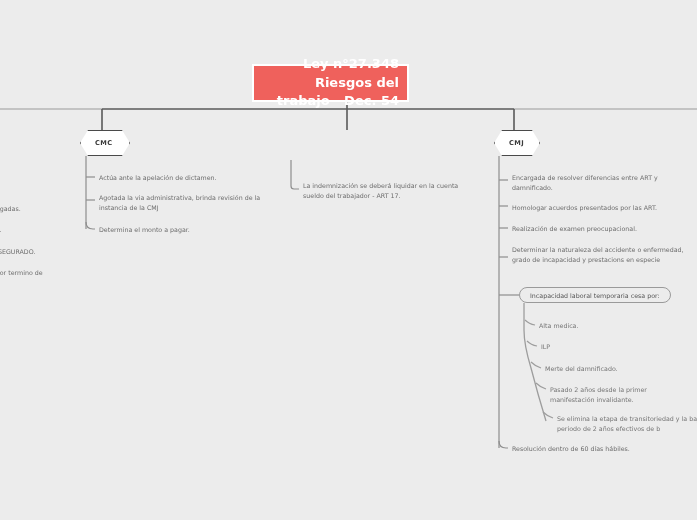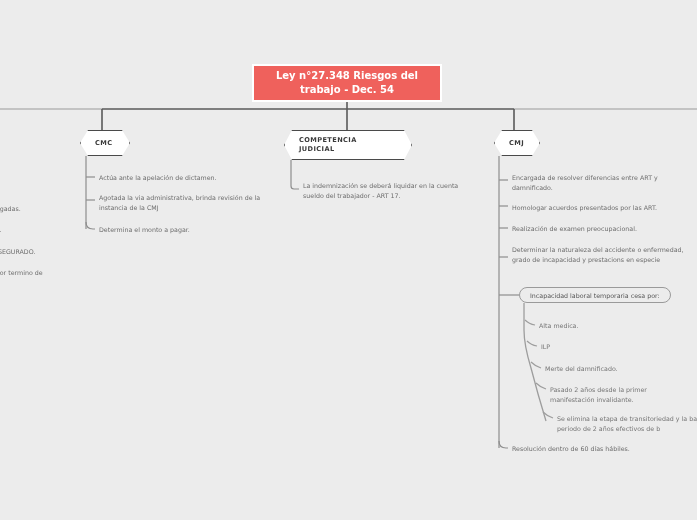--- a/index.html
+++ b/index.html
@@ -21,31 +21,31 @@
     left: 0; top: 0;
     width: 697px; height: 520px;
     pointer-events: none;
   }
 
   
   .root-node {
     position: absolute;
     left: 252px;
     top: 64px;
-    width: 190px;
+    width: 157px;
     height: 38px;
     background: #ef615c;
     border: 2px solid #ffffff;
     box-sizing: border-box;
     display: flex;
     align-items: center;
     justify-content: center;
-    text-align: center;
+    text-align: right;
     color: #ffffff;
-    font-size: 10px;
+    font-size: 13px;
     font-weight: bold;
     line-height: 1.45;
     padding: 0 8px;
     box-sizing: border-box;
   }
 
   
   .hex {
     position: absolute;
     height: 26px;
@@ -142,24 +142,20 @@
     <path d="M536 383 Q540 387 546 389" stroke="#9d9d9d" stroke-width="1.2" fill="none"></path>
     <path d="M543 412 Q547 416 553 418" stroke="#9d9d9d" stroke-width="1.2" fill="none"></path>
   </svg>
 
   <div class="root-node">Ley n°27.348 Riesgos del trabajo - Dec. 54</div>
 
   <div class="hex hex-cmc">
     <span class="hex-label">CMC</span>
   </div>
 
-  <div class="hex hex-comp">
-    <span class="hex-label" style="white-space:pre-line;">COMPETENCIA
-JUDICIAL</span>
-  </div>
 
   <div class="hex hex-cmj">
     <span class="hex-label">CMJ</span>
   </div>
 
   <div class="leaf" style="left:99px; top:173px; width:180px;">Actúa ante la apelación de dictamen.</div>
   <div class="leaf" style="left:99px; top:193px; width:180px;">Agotada la via administrativa, brinda revisión de la instancia de la CMJ</div>
   <div class="leaf" style="left:99px; top:225px; width:180px;">Determina el monto a pagar.</div>
 
   <div class="leaf" style="left:303px; top:181px; width:168px;">La indemnización se deberá liquidar en la cuenta sueldo del trabajador - ART 17.</div>

